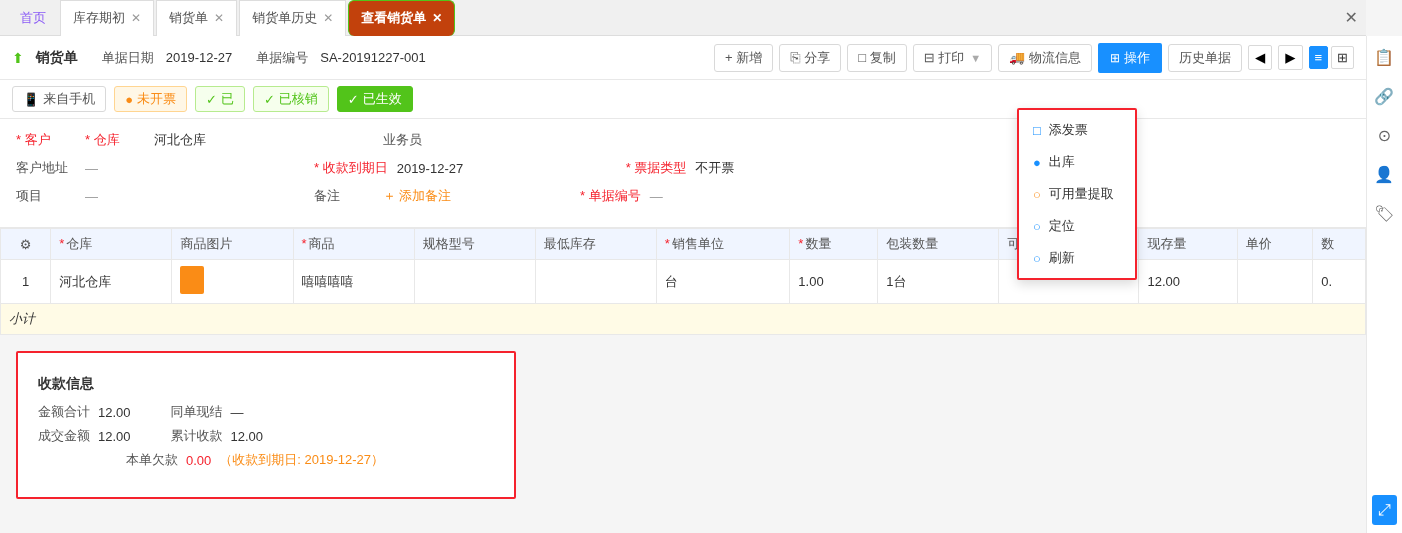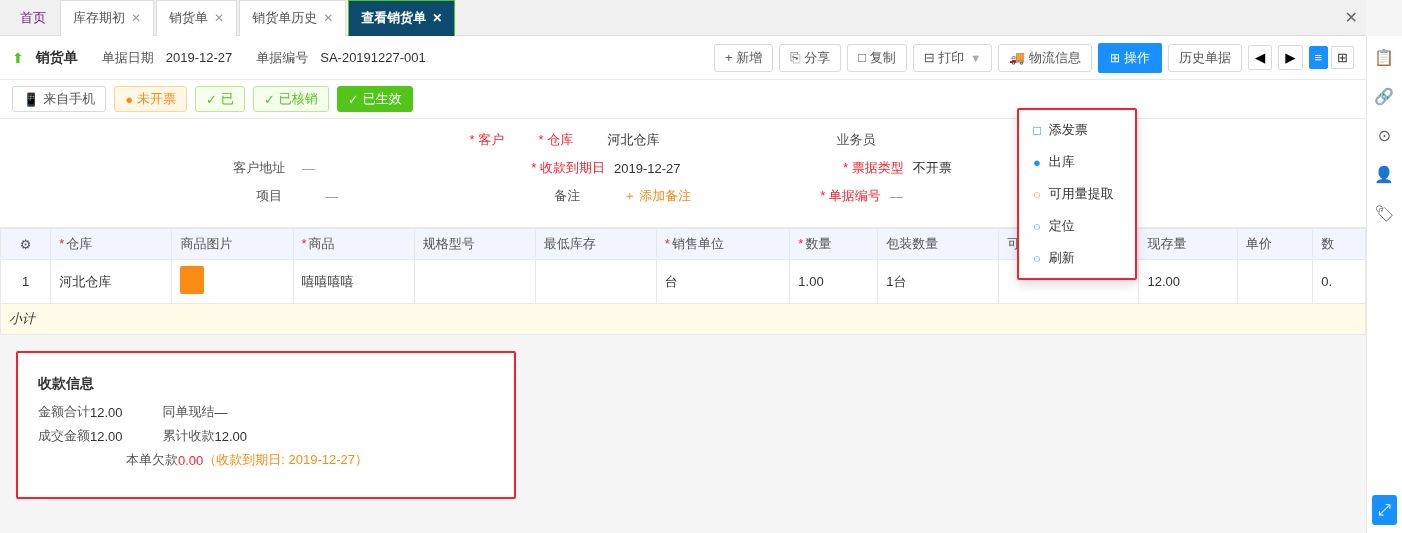--- a/index.html
+++ b/index.html
@@ -9,24 +9,24 @@
     .tab-bar {
       display: flex; align-items: center; background: #f0f0f0; border-bottom: 1px solid #ddd;
       padding: 0 8px; height: 36px; position: relative;
     }
     .tab {
       display: inline-flex; align-items: center; padding: 0 12px; height: 36px;
       background: #fff; border: 1px solid #ddd; border-bottom: none;
       margin-right: 2px; cursor: pointer; font-size: 13px; color: #555;
     }
     .tab.active { background: #fff; color: #333; font-weight: bold; }
-    .tab.green { background: #0c4a6e; color: #fff; border-color: #52c41a; }
+    .tab.green { background: #c2410c; color: #fff; border-color: #52c41a; border-radius: 6px; }
     .tab .close-icon { margin-left: 6px; color: #999; font-size: 12px; cursor: pointer; }
     .tab.green .close-icon { color: #fff; }
-    .home-tab { background: transparent; border: none; color: #701a75; }
+    .home-tab { background: transparent; border: none; color: #8b5cf6; }
 
     .tab-bar-right { margin-left: auto; }
     .close-btn { font-size: 16px; cursor: pointer; color: #666; }
 
     
     .toolbar {
       display: flex; align-items: center; background: #fff; border-bottom: 1px solid #e8e8e8;
       padding: 6px 12px; gap: 8px; height: 44px;
     }
     .doc-icon { color: #52c41a; font-size: 14px; margin-right: 4px; }
@@ -56,21 +56,21 @@
       background: #fff; cursor: pointer; font-size: 13px; color: #555;
     }
     .status-btn.checked { background: #f6ffed; border-color: #b7eb8f; color: #52c41a; }
     .status-btn.green-solid { background: #52c41a; color: #fff; border-color: #52c41a; }
     .status-btn.orange { background: #fff7e6; border-color: #ffd591; color: #fa8c16; }
 
     
     .form-area {
       background: #fff; padding: 12px 16px; border-bottom: 1px solid #e8e8e8;
     }
-    .form-row { display: flex; align-items: center; margin-bottom: 10px; gap: 9px; justify-content: center; }
+    .form-row { display: flex; align-items: center; margin-bottom: 10px; gap: 9px; }
     .form-label { color: #f5222d; font-size: 13px; min-width: 60px; }
     .form-label.plain { color: #555; }
     .form-value { font-size: 13px; color: #333; min-width: 180px; margin-right: 40px; }
     .form-value.gray { color: #999; }
     .add-note { color: #fa8c16; cursor: pointer; font-size: 13px; display: inline-flex; align-items: center; gap: 3px; }
 
     
     .table-wrapper { background: #fff; overflow-x: auto; }
     table { width: 100%; border-collapse: collapse; font-size: 13px; }
     thead tr { background: #f0f5ff; }
@@ -81,21 +81,21 @@
     .subtotal-row td { background: #fffbe6; font-style: italic; }
     .product-img { width: 24px; height: 28px; background: #fa8c16; border-radius: 2px; display: inline-block; }
 
     
     .payment-box {
       border: 2px solid #f5222d; margin: 12px 16px; padding: 22px 20px;
       display: inline-block; min-width: 500px; background: #fff; border-radius: 2px;
     }
     .payment-title { font-size: 14px; font-weight: bold; color: #333; margin-bottom: 10px; }
     .payment-row { display: flex; gap: 40px; margin-bottom: 6px; }
-    .pay-item { display: flex; gap: 0; align-items: center; text-align: center; }
+    .pay-item { display: flex; gap: 8px; align-items: center; text-align: center; }
     .pay-label { color: #555; font-size: 13px; }
     .pay-value { color: #333; font-size: 13px; }
     .pay-value.red { color: #f5222d; }
     .pay-value.orange { color: #fa8c16; }
 
     
     .dropdown-menu {
       position: absolute; top: 88px; right: 320px; z-index: 9999;
       background: #fff; border: 1px solid #e8e8e8; border-radius: 4px;
       box-shadow: 0 4px 12px rgba(0,0,0,0.15); min-width: 120px; padding: 4px 0;

